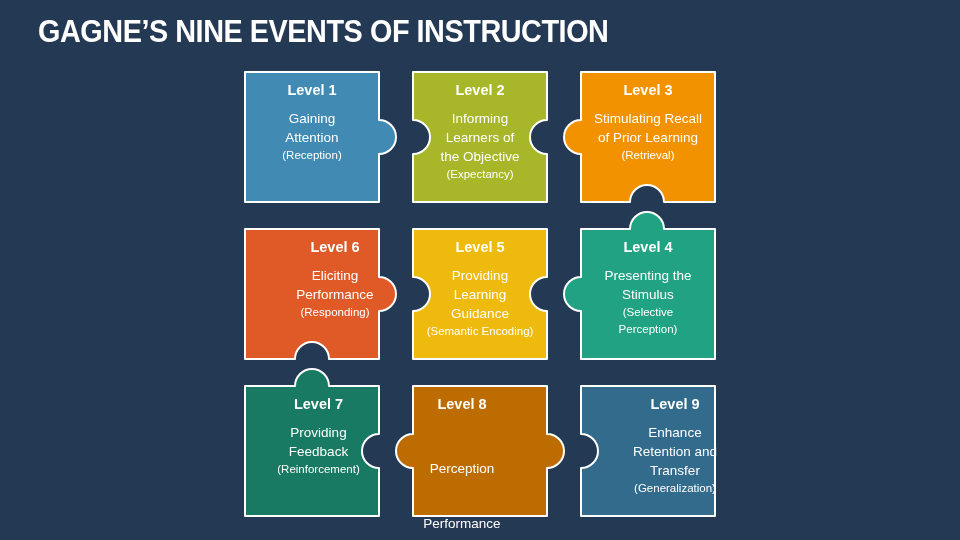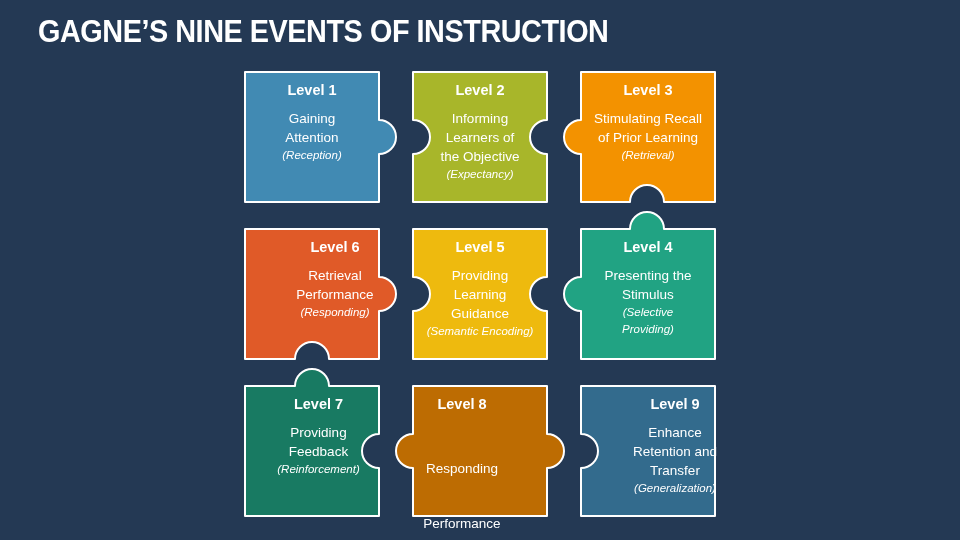--- a/index.html
+++ b/index.html
@@ -17,21 +17,21 @@
   }
   svg.puzzle { position:absolute; left:0; top:0; }
   .piece {
     position:absolute; width:134px; height:148px;
     display:flex; flex-direction:column; align-items:center;
     color:#ffffff; text-align:center;
     box-sizing:border-box; padding-top:9px;
   }
   .lvl { font-weight:700; font-size:14.5px; line-height:18px; margin-bottom:10px; }
   .name { font-size:13.5px; line-height:19px; }
-  .sub { font-size:11.5px; font-style:italic; line-height:17px; }
+  .sub { font-size:11.5px; line-height:17px; }
 </style>
 </head>
 <body>
 
 <div class="title">GAGNE’S NINE EVENTS OF INSTRUCTION</div>
 
 <svg class="puzzle" width="960" height="540">
   <g stroke="#ffffff" stroke-width="2" stroke-linejoin="round">
 
     <path fill="#418AB3" d="M245,72 H379 V120 A17,17 0 1 1 379,154 V202 H245 Z"></path>
@@ -71,51 +71,51 @@
 
 <div class="piece" style="left:581px;top:72px;">
   <div class="lvl">Level 3</div>
   <div class="name">Stimulating Recall</div>
   <div class="name">of Prior Learning</div>
   <div class="sub">(Retrieval)</div>
 </div>
 
 <div class="piece" style="left:245px;top:229px;padding-left:46px;">
   <div class="lvl">Level 6</div>
-  <div class="name">Retrieval</div>
+  <div class="name">Eliciting</div>
   <div class="name">Performance</div>
   <div class="sub">(Responding)</div>
 </div>
 
 <div class="piece" style="left:413px;top:229px;">
   <div class="lvl">Level 5</div>
   <div class="name">Providing</div>
   <div class="name">Learning</div>
   <div class="name">Guidance</div>
   <div class="sub">(Semantic Encoding)</div>
 </div>
 
 <div class="piece" style="left:581px;top:229px;">
   <div class="lvl">Level 4</div>
   <div class="name">Presenting the</div>
   <div class="name">Stimulus</div>
   <div class="sub">(Selective</div>
-  <div class="sub">Providing)</div>
+  <div class="sub">Perception)</div>
 </div>
 
 <div class="piece" style="left:245px;top:386px;padding-left:13px;">
   <div class="lvl">Level 7</div>
   <div class="name">Providing</div>
   <div class="name">Feedback</div>
   <div class="sub">(Reinforcement)</div>
 </div>
 
 <div class="piece" style="left:395px;top:386px;gap:36px;">
   <div class="lvl">Level 8</div>
-  <div class="name">Responding</div>
+  <div class="name">Perception</div>
   <div class="name">Performance</div>
   <div class="sub">(Retrieval)</div>
 </div>
 
 <div class="piece" style="left:608px;top:386px;">
   <div class="lvl">Level 9</div>
   <div class="name">Enhance</div>
   <div class="name">Retention and</div>
   <div class="name">Transfer</div>
   <div class="sub">(Generalization)</div>

